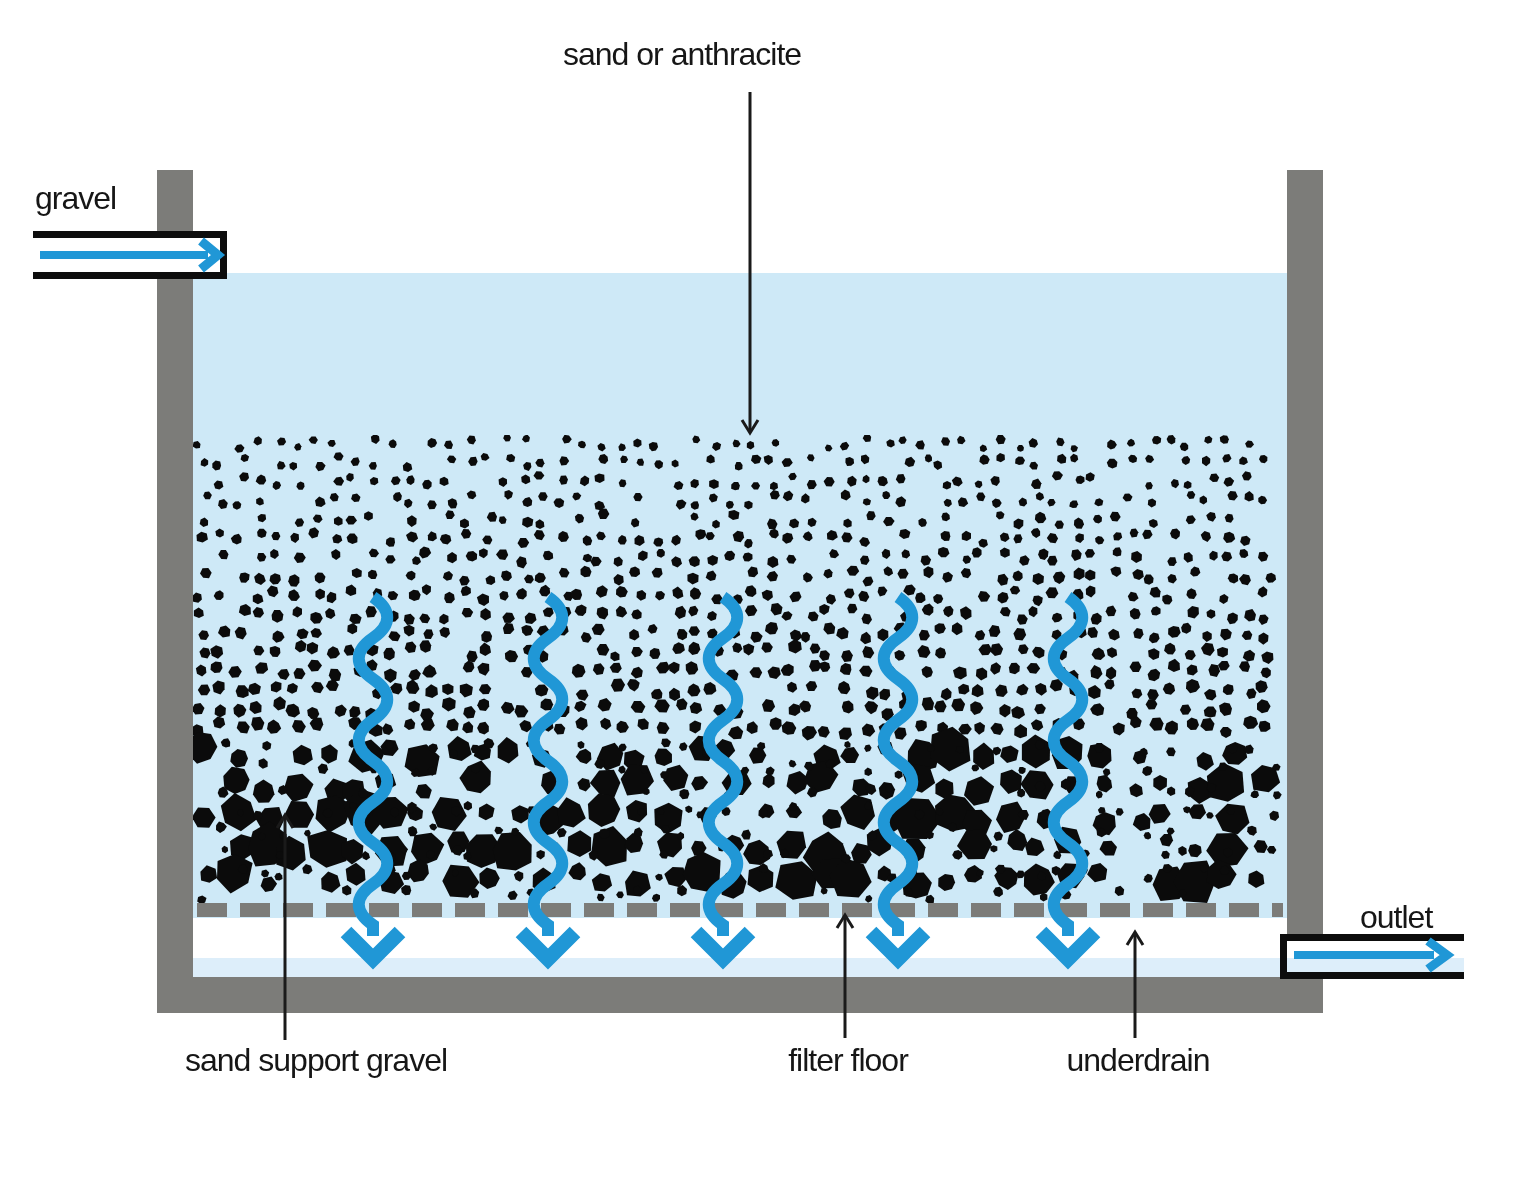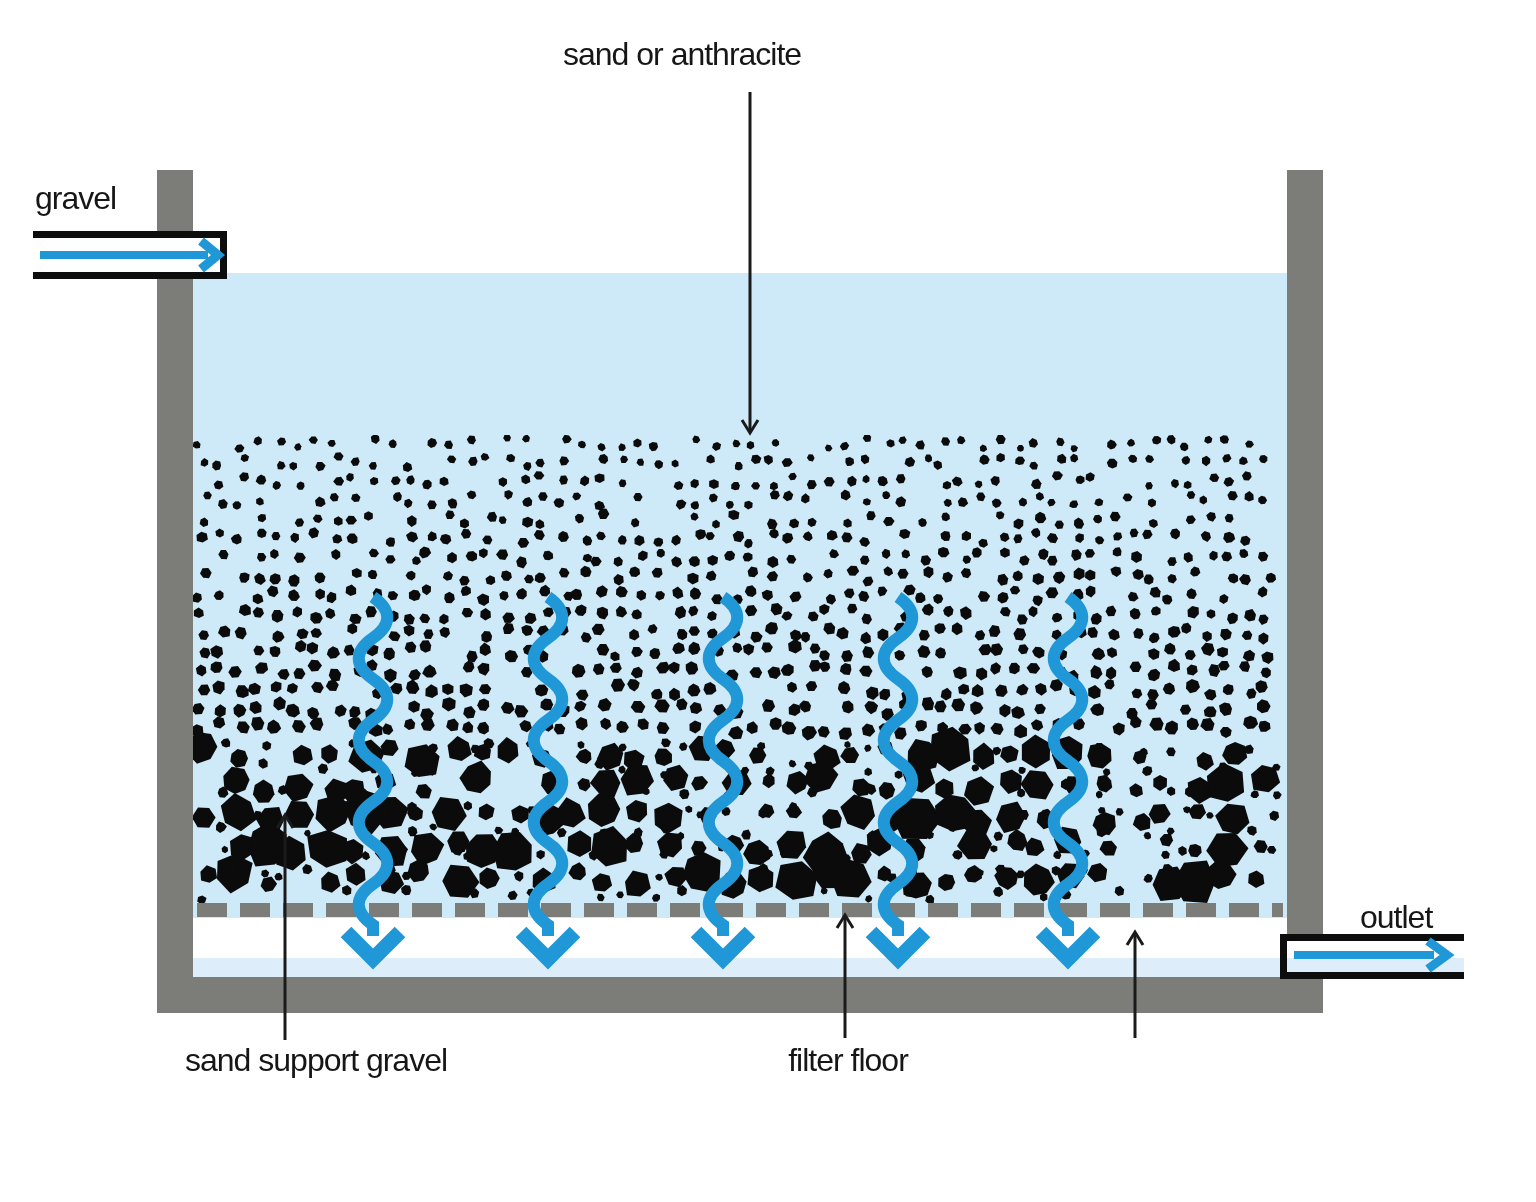--- a/index.html
+++ b/index.html
@@ -1241,13 +1241,14 @@
 
   <div class="label" style="left:35px;top:180px;">gravel</div>
 
   <div class="label" style="left:1360px;top:884px;margin-top:15px;">outlet</div>
 
   <div class="label" style="left:185px;top:1042px;">sand support gravel</div>
 
 
   <div class="label center" style="left:836px;top:1042px;margin-left:12px;">filter floor</div>
 
+  <div class="label center" style="left:1138px;top:1042px;">underdrain</div>
 </div>
 
 </body></html>

